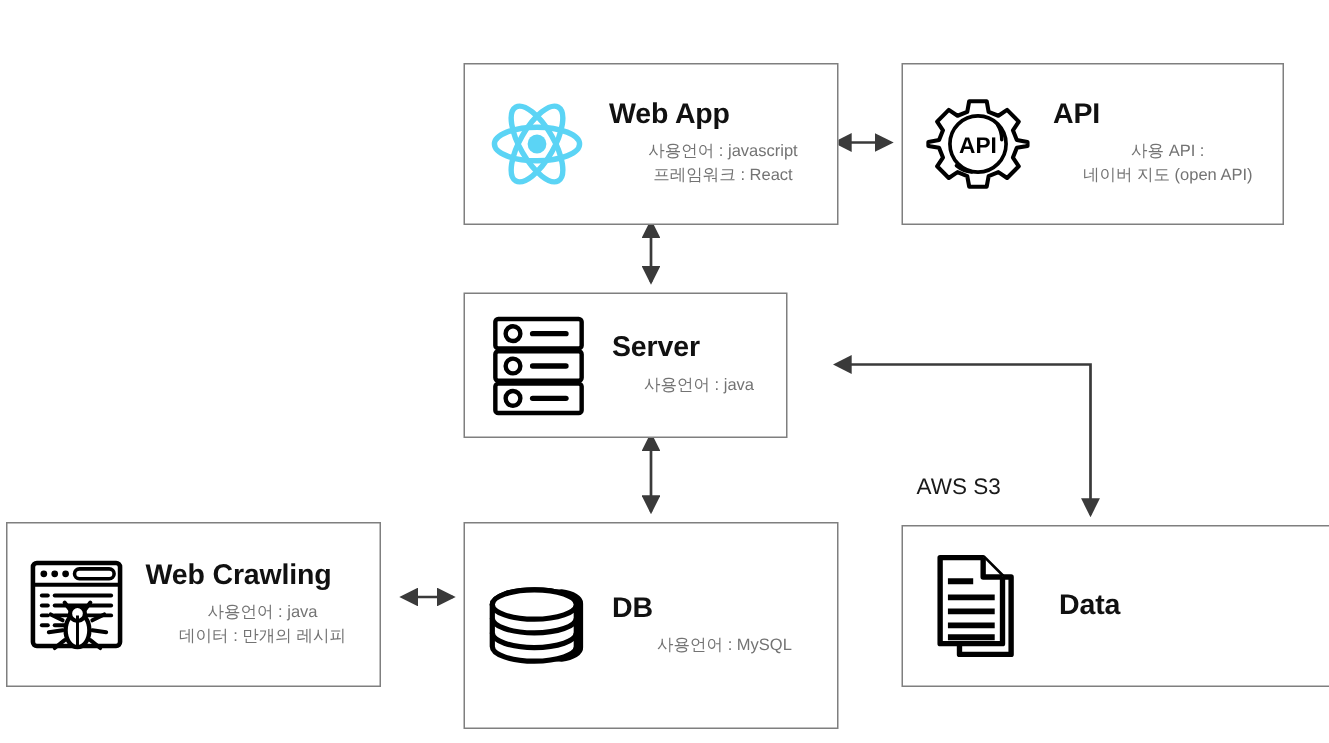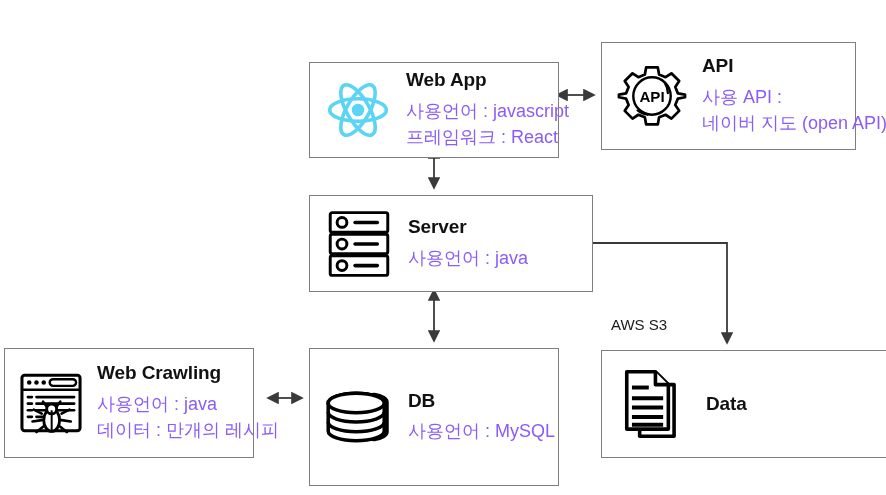--- a/index.html
+++ b/index.html
@@ -44,31 +44,32 @@
   }
   .box-title {
     font-size: 19px;
     font-weight: 600;
     color: #111111;
     letter-spacing: -0.1px;
     line-height: 1.15;
     margin-bottom: 7px;
   }
   .box-line {
-    font-size: 18px;
-    color: #8b5cf6;
+    font-size: 11px;
+    color: #737373;
     line-height: 1.45;
     white-space: nowrap;
+    text-align: center;
   }
   .title-only .box-title { margin-bottom: 0; }
 
   
-  #box-webapp   { left: 309px; top: 42px;  width: 250px; height: 96px; margin-top: 20px; }
+  #box-webapp   { left: 309px; top: 42px;  width: 250px; height: 108px; }
   #box-api      { left: 601px; top: 42px;  width: 255px; height: 108px; }
-  #box-server   { left: 309px; top: 195px; width: 284px; height: 97px;  }
+  #box-server   { left: 309px; top: 195px; width: 216px; height: 97px;  }
   #box-crawling { left: 4px;  top: 348px; width: 250px; height: 110px; }
   #box-db       { left: 309px; top: 348px; width: 250px; height: 138px; }
   #box-data     { left: 601px; top: 350px; width: 302px; height: 108px; }
 
   #box-webapp   .box-icon { width: 96px; }
   #box-api      .box-icon { width: 100px; }
   #box-server   .box-icon { width: 98px; }
   #box-crawling .box-icon { width: 92px; }
   #box-db       .box-icon { width: 98px; }
   #box-data     .box-icon { width: 104px; }

